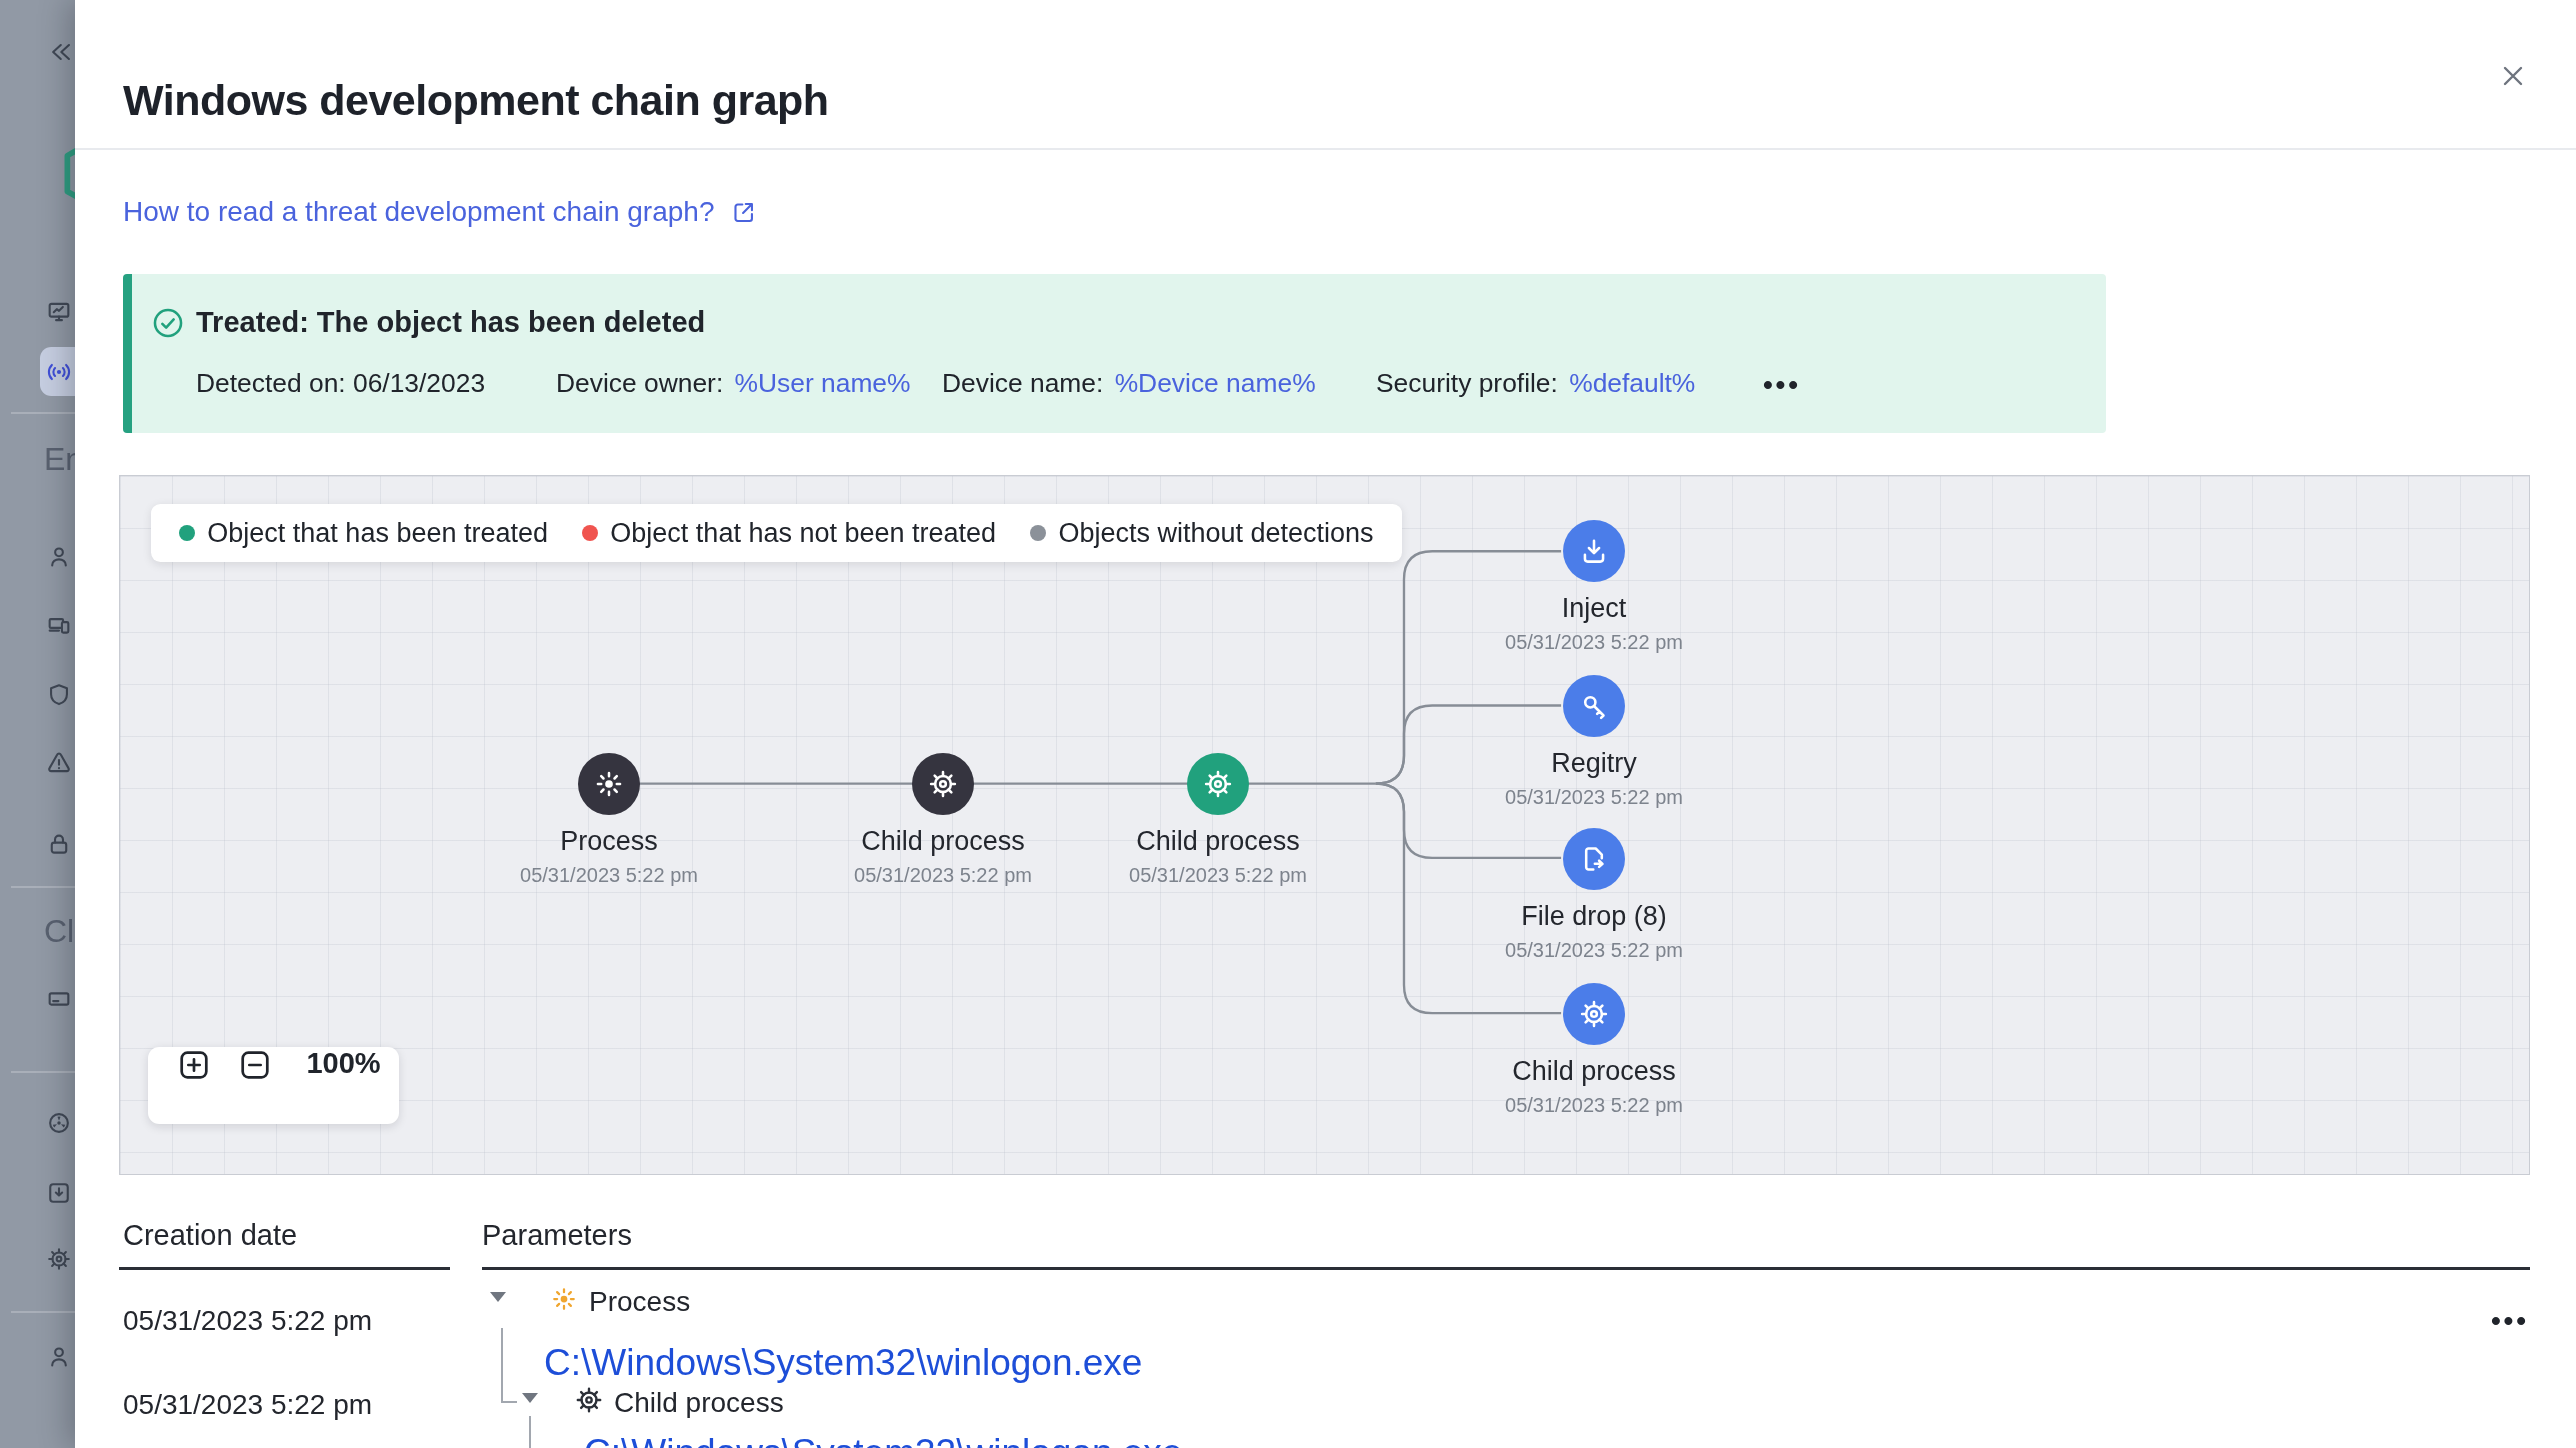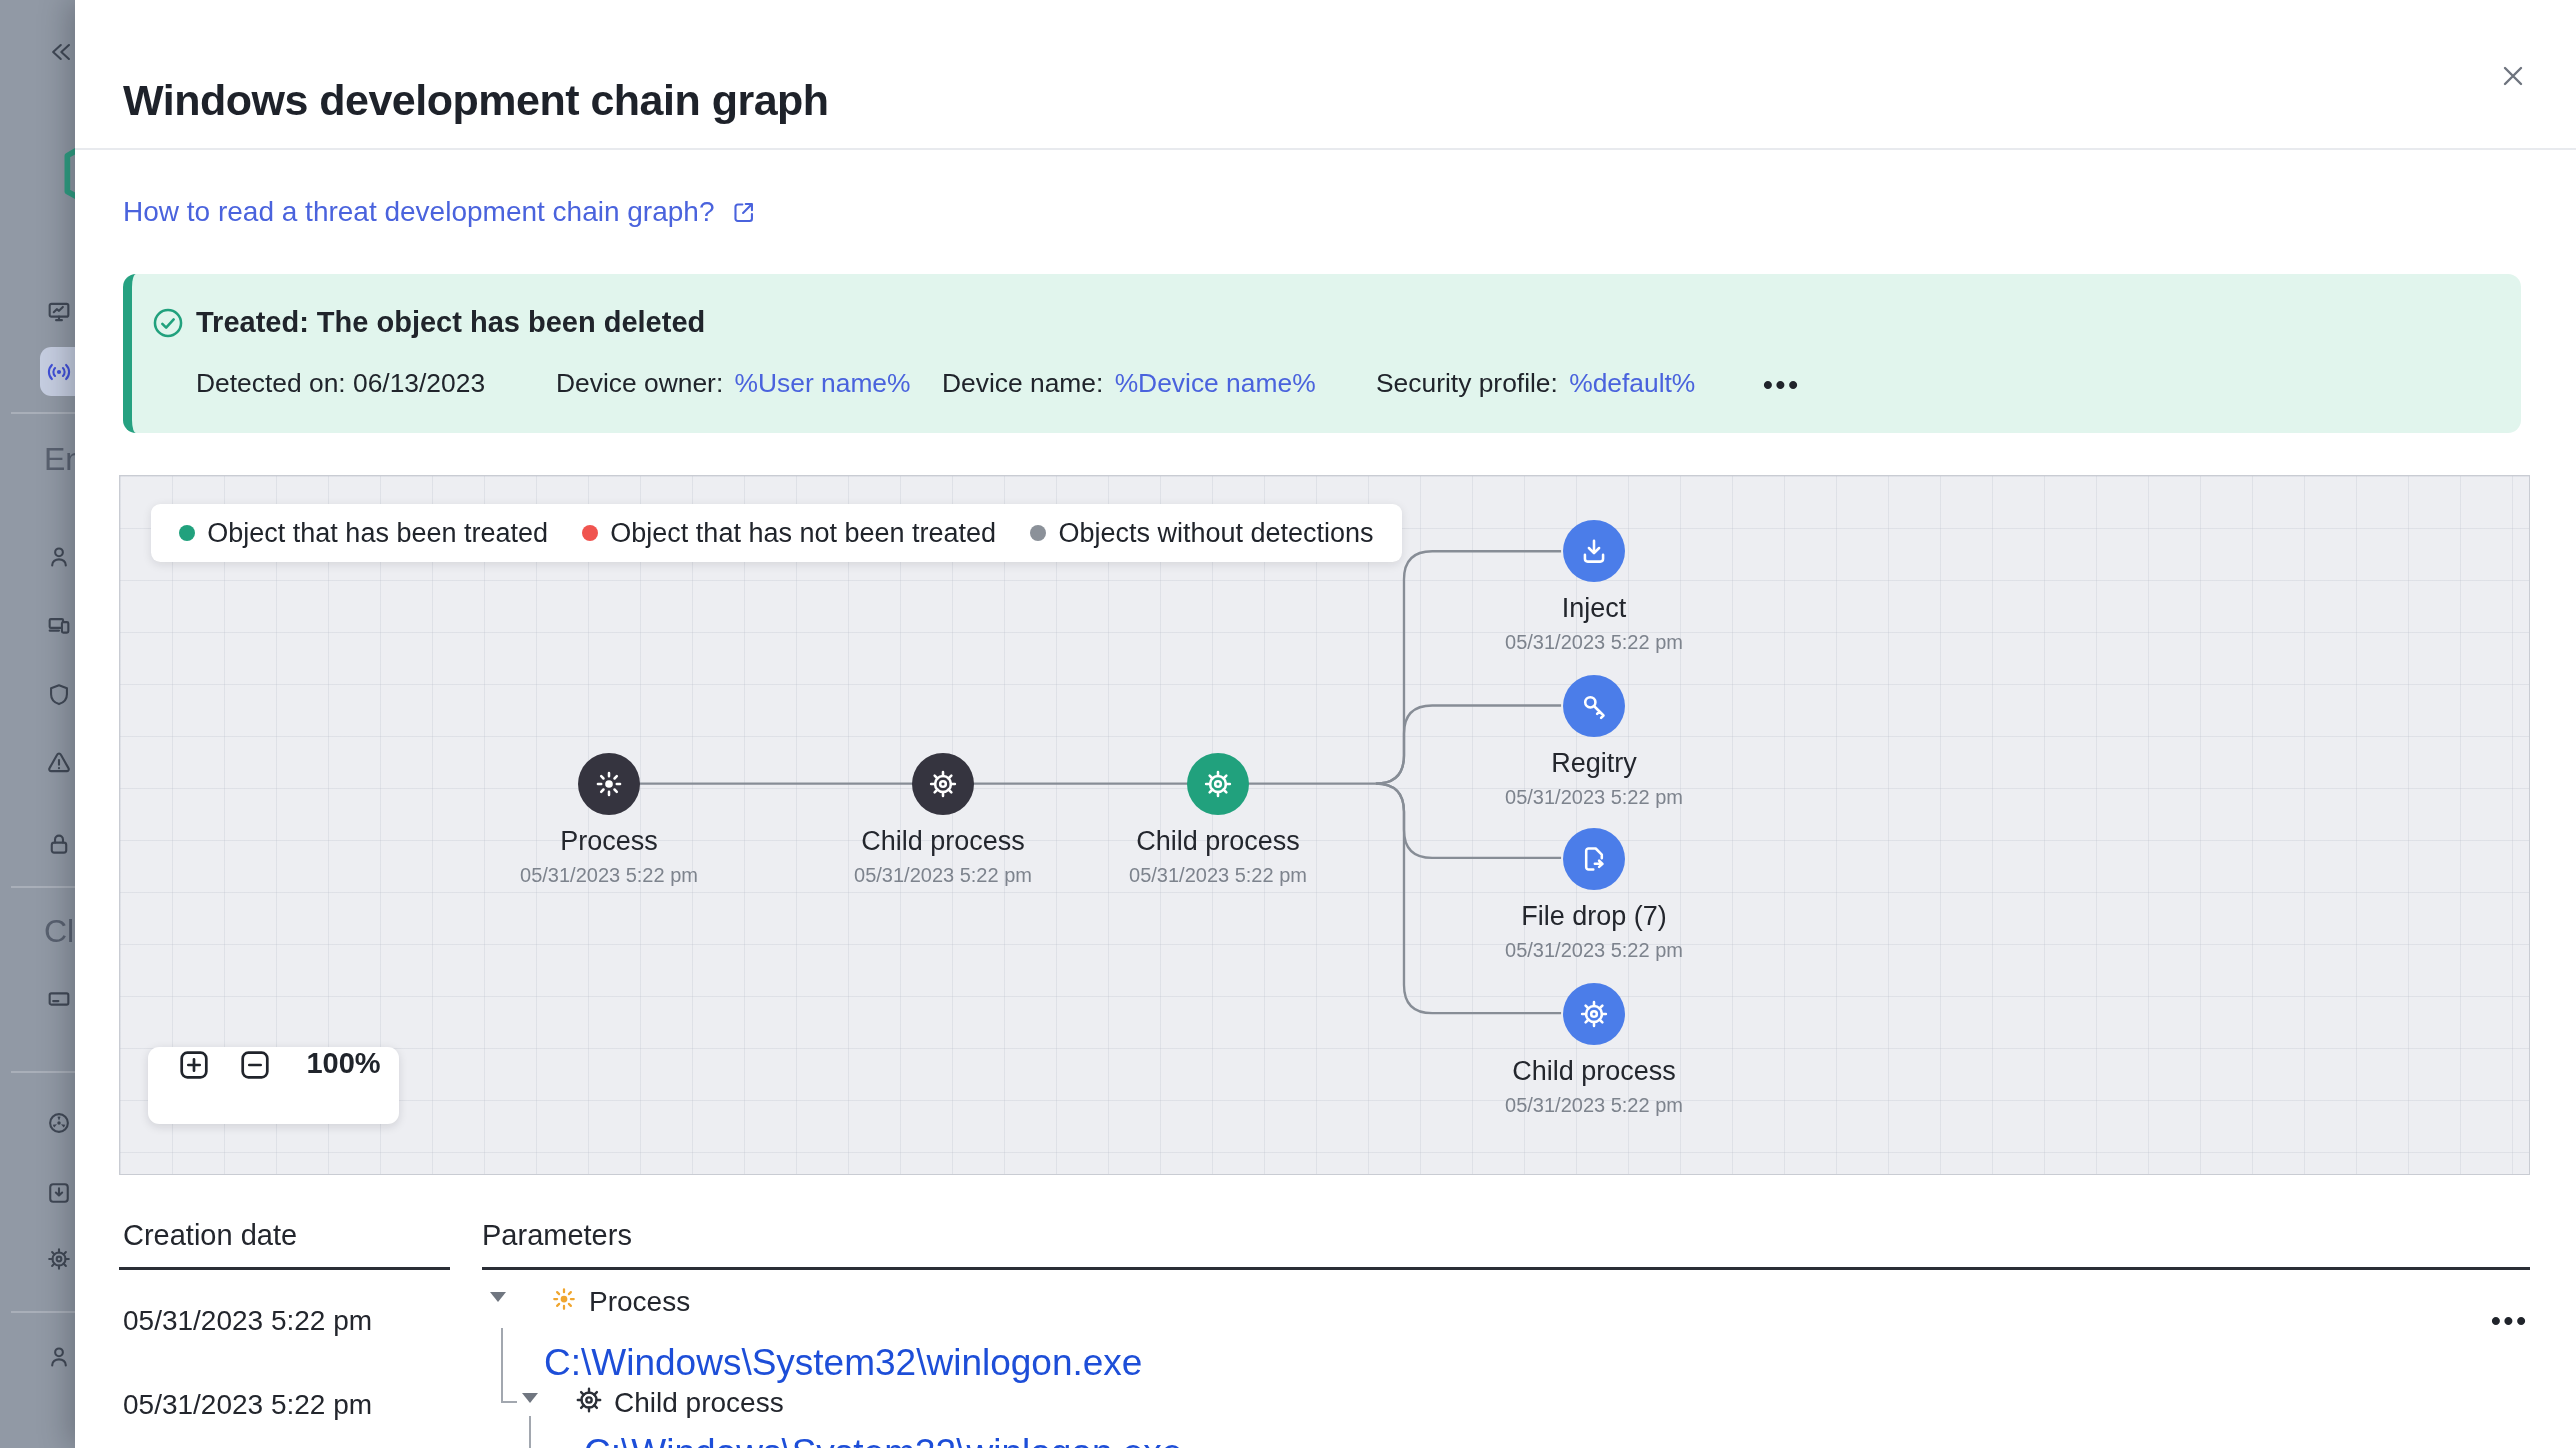--- a/index.html
+++ b/index.html
@@ -15,22 +15,22 @@
   
   .modal{position:absolute;left:75px;top:0;width:2501px;height:1448px;background:#fff;z-index:2;
          box-shadow:-7.5px 0 28px rgba(10,15,25,.25);overflow:hidden;}
   .dlg-title{position:absolute;left:48px;top:47px;font-size:43px;font-weight:700;color:#1e222a;letter-spacing:-0.5px;}
   .close-btn{position:absolute;left:2415px;top:53px;width:45px;height:45px;display:flex;align-items:center;justify-content:center;
              background:none;border:none;cursor:pointer;color:#6e747e;padding:0;}
   .hdr-divider{position:absolute;left:0;top:148px;width:2501px;height:1.9px;background:#e8eaee;}
   .help-link{position:absolute;left:48px;top:196px;display:flex;align-items:center;gap:15px;
              color:#4a63dd;font-size:28px;cursor:pointer;text-decoration:none;}
   
-  .banner{position:absolute;left:48px;top:274px;width:2398px;height:159px;background:#e1f5ed;
-          border-left:9.4px solid #26a181;border-radius:13px;box-sizing:border-box;}
+  .banner{position:absolute;left:48px;top:274px;width:1983px;height:159px;background:#e1f5ed;
+          border-left:9.4px solid #26a181;border-radius:4px;box-sizing:border-box;}
   .banner .chk{position:absolute;left:19px;top:32px;width:34px;height:34px;color:#21a17d;}
   .banner-title{position:absolute;left:64px;top:32px;font-size:29px;font-weight:700;color:#20242b;}
   .bn-item{position:absolute;top:94px;font-size:26.4px;color:#20242b;display:flex;gap:11.3px;white-space:nowrap;}
   .bn-link{color:#4a63dd;cursor:pointer;}
   .dots{font-size:28px;font-weight:700;letter-spacing:2.8px;color:#20242b;cursor:pointer;line-height:28px;}
   
   .graph-panel{position:absolute;left:44px;top:475px;width:2411px;height:700px;background:#edeef2;
                border:1.9px solid #c9ccd3;box-sizing:border-box;
                background-image:linear-gradient(to right,rgba(190,195,205,.30) 0.9px,transparent 0.9px),
                                 linear-gradient(to bottom,rgba(190,195,205,.30) 0.9px,transparent 0.9px);
@@ -275,21 +275,21 @@
       </div>
       <div class="gname">Regitry</div>
       <div class="gtime">05/31/2023 5:22 pm</div>
     </div>
     <div class="gnode" style="left:1323px;top:352px;">
       <div class="gcirc c-blue">
         <svg class="s" viewBox="0 0 24 24" width="34" height="34" stroke-width="2">
             <path d="M13.2 4.6H8.1a1.6 1.6 0 0 0-1.6 1.6v11.6a1.6 1.6 0 0 0 1.6 1.6h3.4 M13.2 4.6l4.3 4.3v2.6 M12.6 15.4h5.2 M15.6 13.2l2.4 2.2-2.4 2.2"></path>
           </svg>
       </div>
-      <div class="gname">File drop (7)</div>
+      <div class="gname">File drop (8)</div>
       <div class="gtime">05/31/2023 5:22 pm</div>
     </div>
     <div class="gnode" style="left:1323px;top:507px;">
       <div class="gcirc c-blue">
         <svg class="s" viewBox="0 0 24 24" width="34" height="34" stroke-width="2">
             <circle cx="12" cy="12" r="5.6"></circle>
             <circle cx="12" cy="12" r="2"></circle>
             <path d="M12 3.6v2.8 M12 17.6v2.8 M3.6 12h2.8 M17.6 12h2.8 M6.1 6.1l2 2 M15.9 15.9l2 2 M17.9 6.1l-2 2 M8.1 15.9l-2 2"></path>
           </svg>
       </div>

